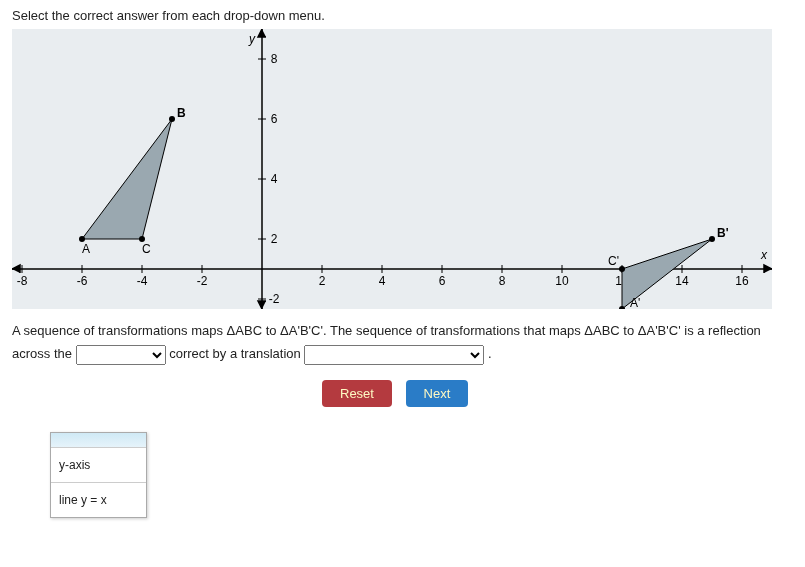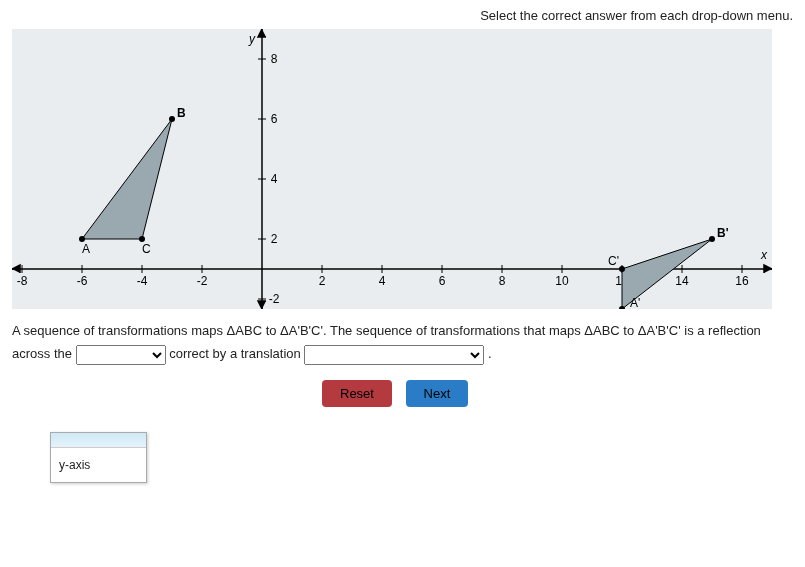--- a/index.html
+++ b/index.html
@@ -5,21 +5,21 @@
   body {
     margin: 0;
     padding: 8px 12px;
     font-family: Arial, sans-serif;
     font-size: 13px;
     color: #222;
     background: #fff;
     width: 805px;
     box-sizing: border-box;
   }
-  .instruction { margin-bottom: 6px; text-align: right; }
+  .instruction { margin-bottom: 6px; }
   .graph-wrap {
     width: 760px;
     height: 280px;
     background: #e9edf0;
     position: relative;
     margin-bottom: 10px;
   }
   .graph-wrap svg { position: absolute; top:0; left:0; }
   .question {
     line-height: 1.8;
@@ -31,21 +31,21 @@
     vertical-align: middle;
   }
   select.dd.wide { width: 180px; }
   .buttons {
     margin: 14px 0 10px 310px;
   }
   .btn {
     display: inline-block;
     padding: 6px 18px;
     border-radius: 4px;
-    color: #000000;
+    color: #fef9c3;
     font-size: 13px;
     border: none;
     cursor: pointer;
     margin-right: 10px;
   }
   .btn.reset { background: #b43a3f; }
   .btn.next { background: #2a7cc7; }
   .dropdown-panel {
     position: absolute;
     left: 50px;
@@ -158,13 +158,14 @@
 </div>
 
 <div class="buttons">
   <button class="btn reset">Reset</button>
   <button class="btn next">Next</button>
 </div>
 
 <div class="dropdown-panel">
   <div class="opt"></div>
   <div class="opt">y-axis</div>
+  <div class="opt">line y = x</div>
 </div>
 
 </body></html>

